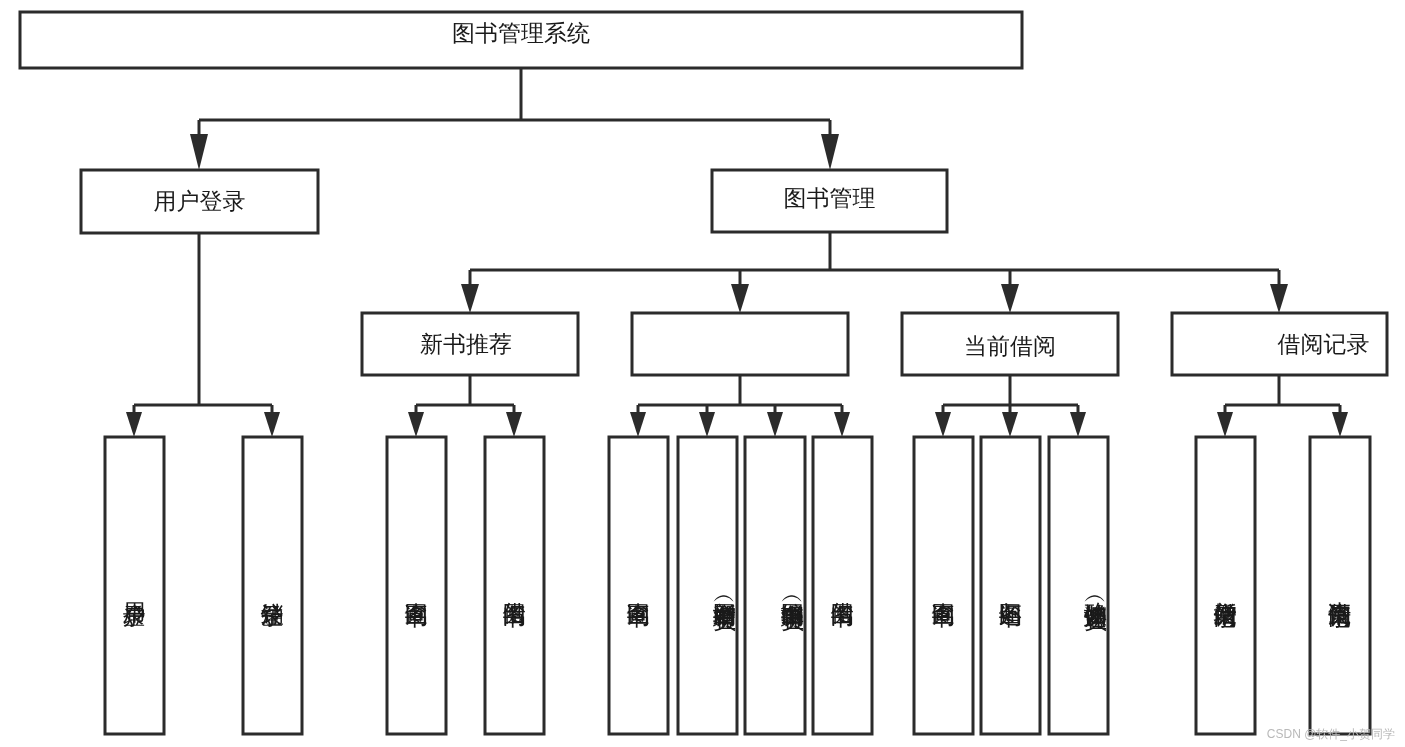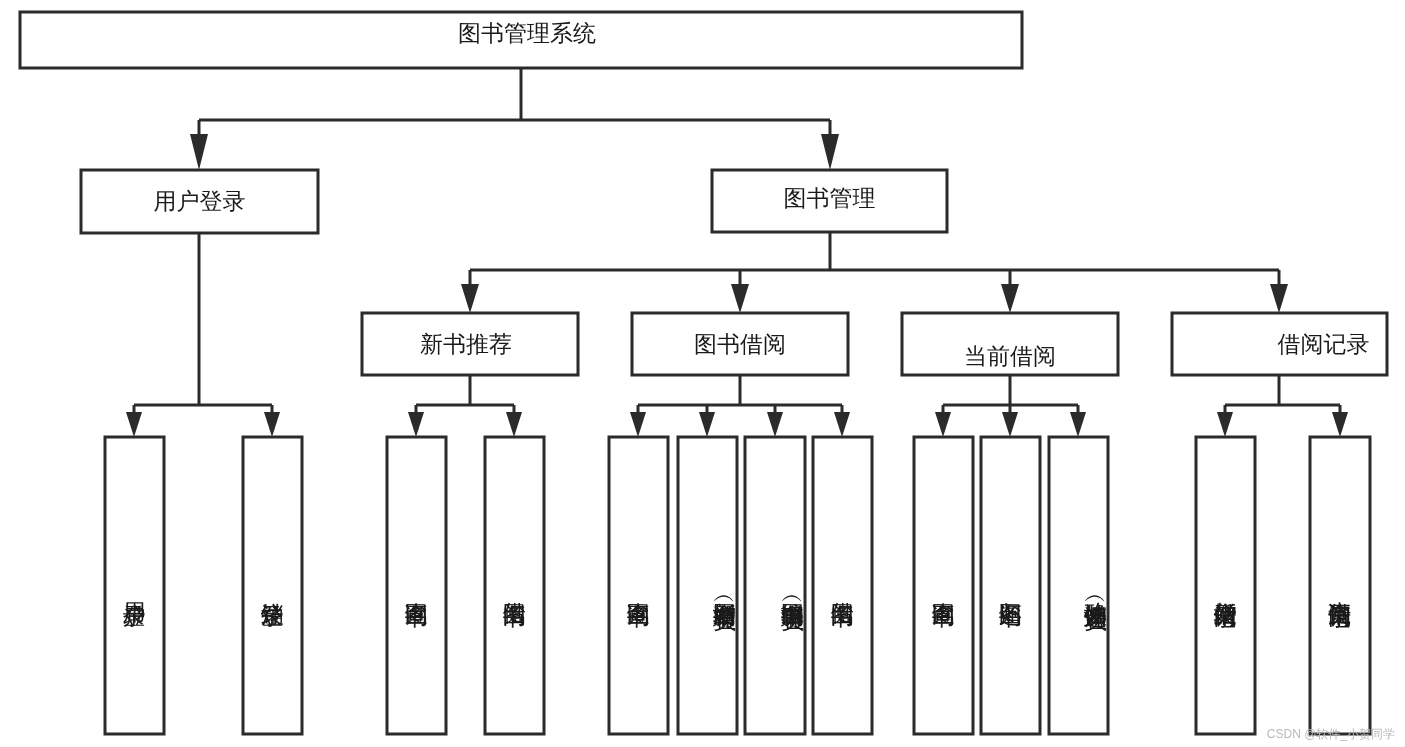--- a/index.html
+++ b/index.html
@@ -174,31 +174,30 @@
     <g>
       <path class="connector" d="M 1279 375 L 1279 405"></path>
       <path class="connector" d="M 1225 405 L 1340 405"></path>
       <path class="connector" d="M 1225 405 L 1225 415"></path>
       <path class="connector" d="M 1340 405 L 1340 415"></path>
       <polygon class="arrowhead" points="1225,437 1217,412 1233,412"></polygon>
       <polygon class="arrowhead" points="1340,437 1332,412 1348,412"></polygon>
     </g>
   </svg>
 
-  <div class="hlabel-wrap" style="left:26px; top:12px; width:1002px; height:42px;">图书管理系统</div>
+  <div class="hlabel-wrap" style="left:20px; top:12px; width:1002px; height:42px;">图书管理系统</div>
 
   <div class="hlabel-wrap" style="left:81px; top:170px; width:237px; height:63px;">用户登录</div>
 
   <div class="hlabel-wrap" style="left:712px; top:170px; width:235px; height:56px;">图书管理</div>
 
   <div class="hlabel-wrap" style="left:362px; top:313px; width:208px; height:62px;">新书推荐</div>
 
-  <div class="hlabel-wrap" style="left:632px; top:313px; width:216px; height:62px;">图书借阅</div>
-
-  <div class="hlabel-wrap" style="left:902px; top:325px; width:216px; height:62px;">当前借阅</div>
+
+  <div class="hlabel-wrap" style="left:902px; top:315px; width:216px; height:62px;">当前借阅</div>
 
   <div class="hlabel-wrap" style="left:1172px; top:313px; width:215px; height:62px;margin-left:44px;">借阅记录</div>
 
   <div class="vlabel-wrap" style="left:105px; top:437px; width:59px; height:297px;">用户登录</div>
   <div class="vlabel-wrap" style="left:243px; top:437px; width:59px; height:297px;">注销登录</div>
   <div class="vlabel-wrap" style="left:387px; top:437px; width:59px; height:297px;">查询图书</div>
   <div class="vlabel-wrap" style="left:485px; top:437px; width:59px; height:297px;">借阅图书</div>
   <div class="vlabel-wrap" style="left:609px; top:437px; width:59px; height:297px;">查询图书</div>
   <div class="vlabel-wrap" style="left:678px; top:437px; width:59px; height:297px; align-items:flex-start; padding-top:6px; box-sizing:border-box;">新增图书（管理员）</div>
   <div class="vlabel-wrap" style="left:745px; top:437px; width:60px; height:297px; align-items:flex-start; padding-top:6px; box-sizing:border-box;">编辑图书（管理员）</div>

